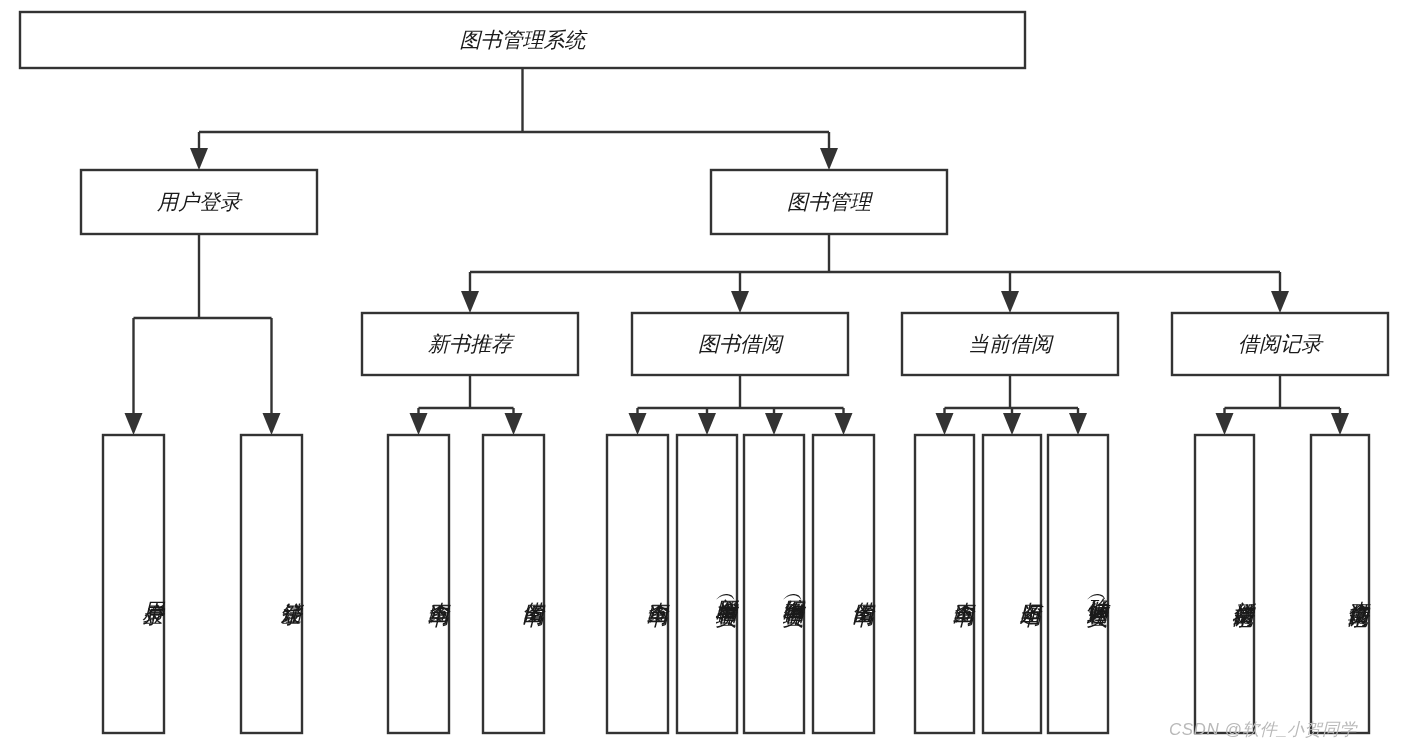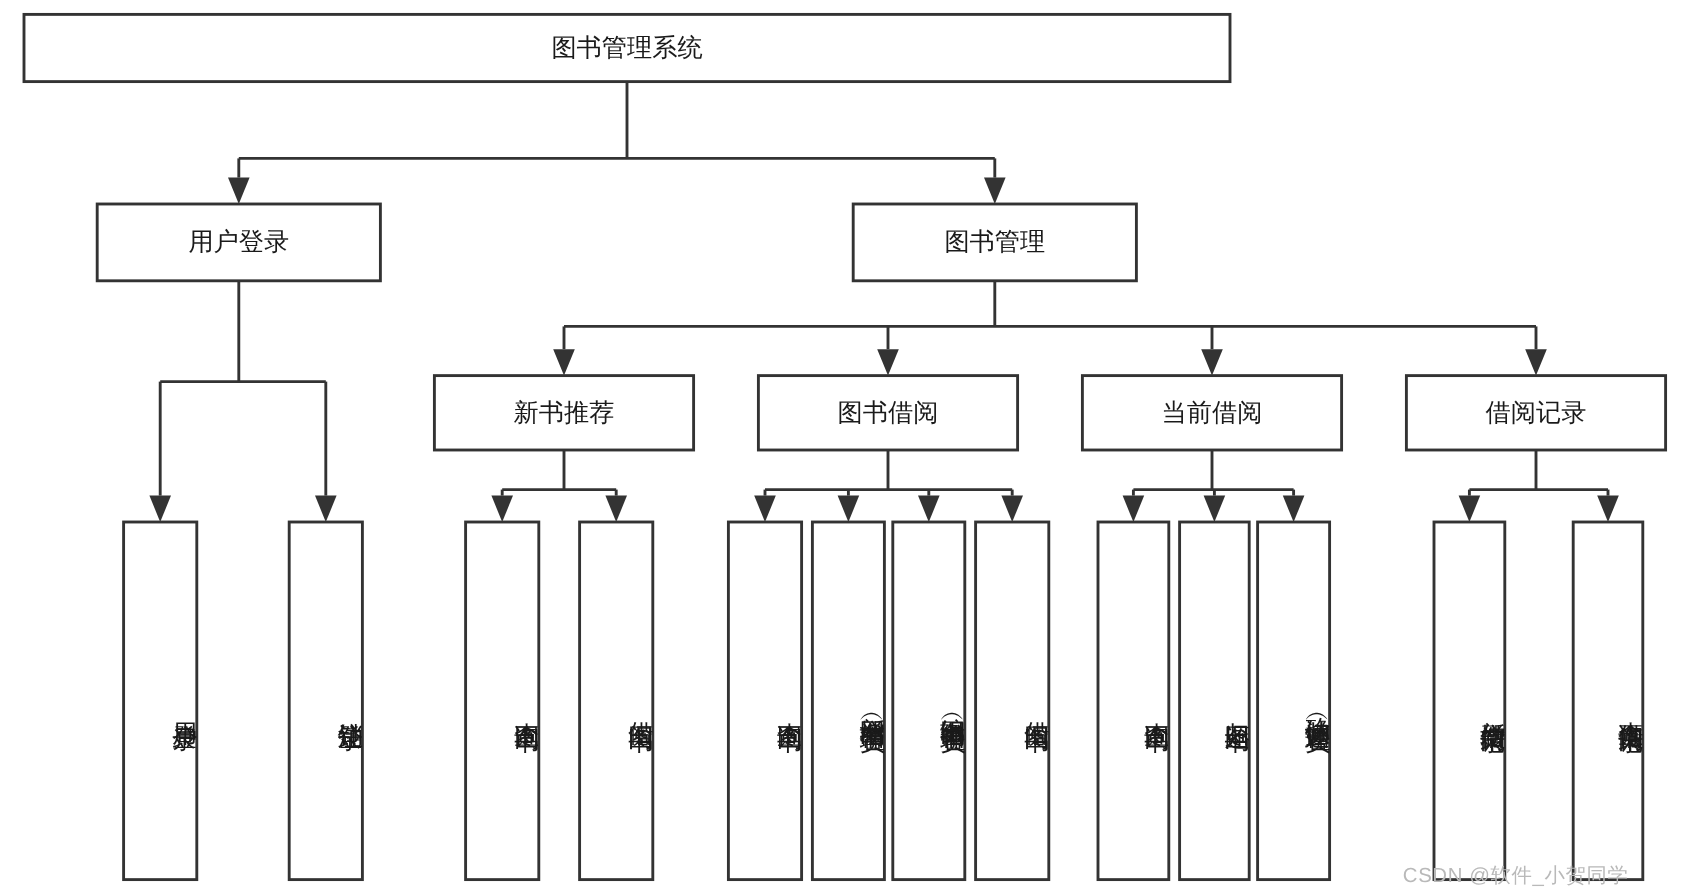--- a/index.html
+++ b/index.html
@@ -11,20 +11,21 @@
     width: 1405px;
     height: 747px;
     font-family: "Liberation Sans", "DejaVu Sans", sans-serif;
     overflow: hidden;
     position: relative;
   }
   #diagram-root {
     position: relative;
     width: 1405px;
     height: 571px;
+    font-style: italic;
   }
   svg.diagram-canvas {
     position: absolute;
     left: 0;
     top: 0;
     width: 1405px;
     height: 747px;
     display: block;
   }
   .node-box {

